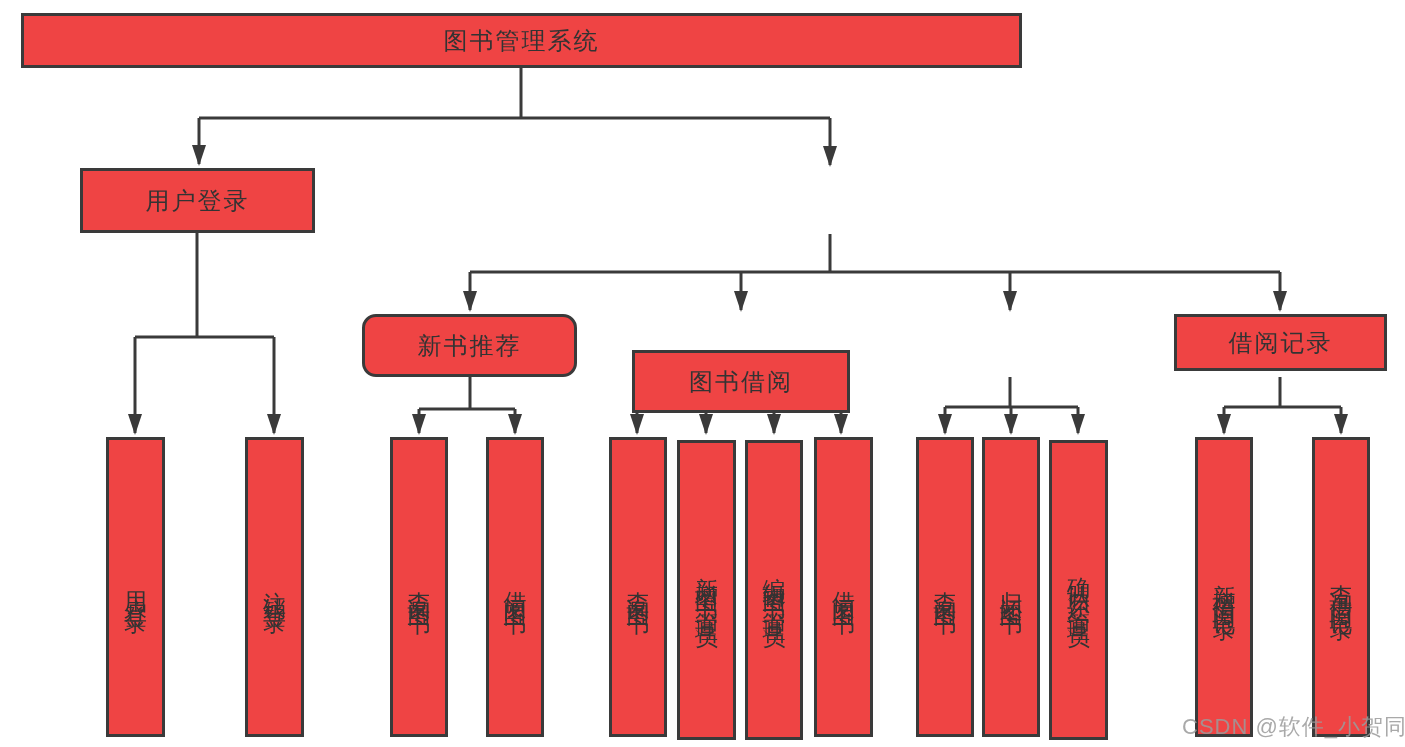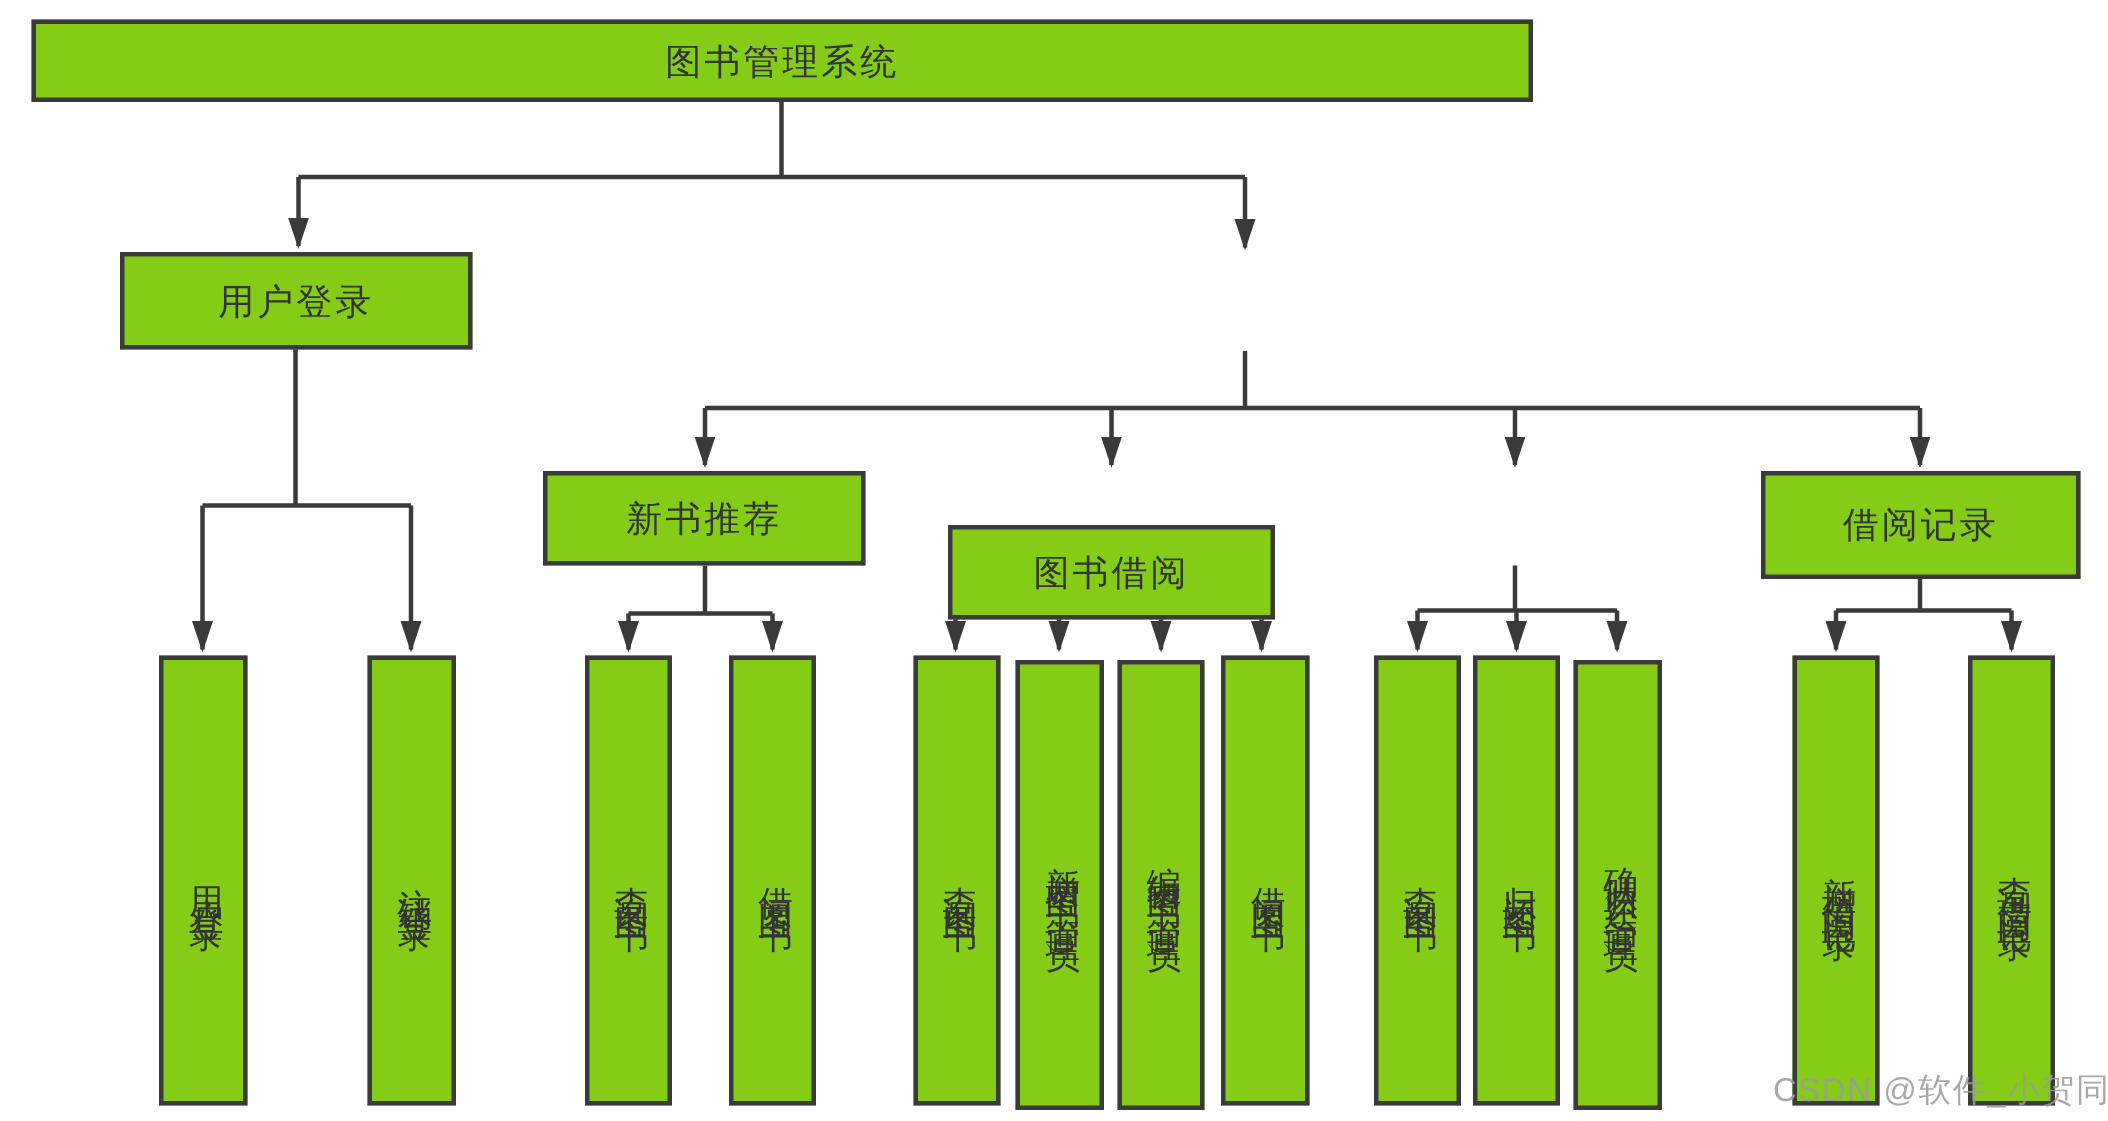--- a/index.html
+++ b/index.html
@@ -29,26 +29,25 @@
     stroke-width: 3;
   }
   .connectors .arrowhead-shape {
     fill: var(--line, #3a3a3a);
     stroke: none;
   }
   .node {
     position: absolute;
     box-sizing: border-box;
     border: 3px solid var(--line, #3a3a3a);
-    background: #84cc16;
+    background: #ef4444;
     display: flex;
     align-items: center;
     justify-content: center;
     color: var(--text, #333333);
-    font-family: Liberation Mono, monospace;
   }
   .node-h {
     font-size: 24px;
     letter-spacing: 2px;
     white-space: nowrap;
   }
   .node-v {
     font-size: 23px;
   }
   .node-v .vtext {
@@ -111,23 +110,23 @@
     <path class="line" d="M1011,407 V433" marker-end="url(#arrow)"></path>
     <path class="line" d="M1078,407 V433" marker-end="url(#arrow)"></path>
     <path class="line" d="M1224,407 V433" marker-end="url(#arrow)"></path>
     <path class="line" d="M1341,407 V433" marker-end="url(#arrow)"></path>
   </svg>
 
   <div class="node node-h" style="left:21px; top:13px; width:1001px; height:55px;">图书管理系统</div>
 
   <div class="node node-h" style="left:80px; top:168px; width:235px; height:65px;">用户登录</div>
 
-  <div class="node node-h" style="left:362px; top:314px; width:215px; height:63px;">新书推荐</div>
+  <div class="node node-h" style="left:362px; top:314px; width:215px; height:63px;border-radius:14px;">新书推荐</div>
   <div class="node node-h" style="left:632px; top:314px; width:218px; height:63px;margin-top:36px;">图书借阅</div>
-  <div class="node node-h" style="left:1174px; top:314px; width:213px; height:72px;">借阅记录</div>
+  <div class="node node-h" style="left:1174px; top:314px; width:213px; height:57px;">借阅记录</div>
 
   <div class="node node-v" style="left:106px; top:437px; width:59px; height:300px;">
     <span class="vtext">用户登录</span>
   </div>
   <div class="node node-v" style="left:245px; top:437px; width:59px; height:300px;">
     <span class="vtext">注销登录</span>
   </div>
 
   <div class="node node-v" style="left:390px; top:437px; width:58px; height:300px;">
     <span class="vtext">查询图书</span>

